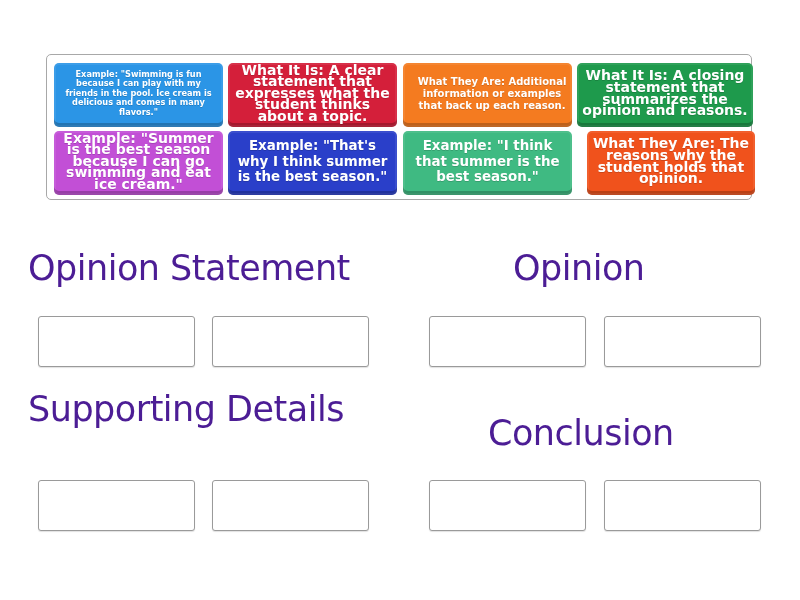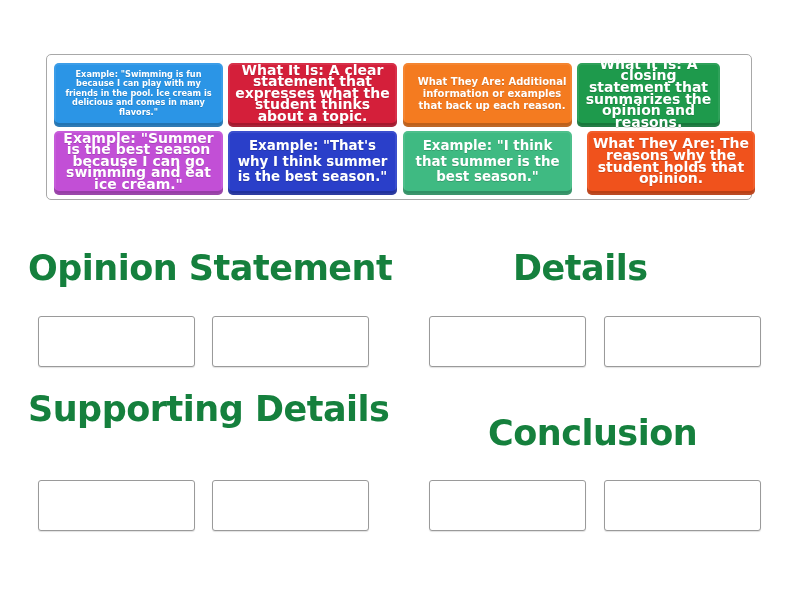--- a/index.html
+++ b/index.html
@@ -47,22 +47,22 @@
     .card span { display: block; }
     .fs-xs { font-size: 8.2px; line-height: 9.6px; }
     .fs-s  { font-size: 14px; line-height: 11.6px; }
     .fs-m  { font-size: 10px; line-height: 12px; }
     .fs-l  { font-size: 13.4px; line-height: 15.6px; }
 
     .heading {
       position: absolute;
       font-family: "DejaVu Sans", sans-serif;
       font-size: 35px;
-      color: #15803d;
-      font-weight: bold;
+      color: #4c1d95;
+      font-weight: normal;
       white-space: nowrap;
       letter-spacing: -0.5px;
     }
     .slot {
       position: absolute;
       width: 157px;
       height: 51px;
       border: 1px solid #9a9a9a;
       border-radius: 3px;
       box-sizing: border-box;
@@ -79,21 +79,21 @@
 
     <div class="card fs-xs" style="left:7px; top:8px; background:#2b95e6;">
       <span>Example: "Swimming is fun because I can play with my friends in the pool. Ice cream is delicious and comes in many flavors."</span>
     </div>
     <div class="card fs-s" style="left:181px; top:8px; background:#d41f3a;">
       <span>What It Is: A clear statement that expresses what the student thinks about a topic.</span>
     </div>
     <div class="card fs-m" style="left:356px; top:8px; background:#f47b20;padding-left:14px;">
       <span>What They Are: Additional information or examples that back up each reason.</span>
     </div>
-    <div class="card fs-s" style="left:530px; top:8px; background:#1e9a4c; width:143px;">
+    <div class="card fs-s" style="left:530px; top:8px; background:#1e9a4c; width:176px;">
       <span>What It Is: A closing statement that summarizes the opinion and reasons.</span>
     </div>
 
     <div class="card fs-s" style="left:7px; top:76px; background:#c24fd6;">
       <span>Example: "Summer is the best season because I can go swimming and eat ice cream."</span>
     </div>
     <div class="card fs-l" style="left:181px; top:76px; background:#2a3fc9;">
       <span>Example: "That's why I think summer is the best season."</span>
     </div>
     <div class="card fs-l" style="left:356px; top:76px; background:#3fba82;">
@@ -101,21 +101,21 @@
     </div>
     <div class="card fs-s" style="left:530px; top:76px; background:#f0521c; width:168px;margin-left:10px;">
       <span>What They Are: The reasons why the student holds that opinion.</span>
     </div>
   </div>
 
   <div class="heading" style="left:28px; top:248px;">Opinion Statement</div>
   <div class="slot" style="left:38px; top:316px;"></div>
   <div class="slot" style="left:212px; top:316px;"></div>
 
-  <div class="heading" style="left:513px; top:248px;">Details</div>
+  <div class="heading" style="left:513px; top:248px;">Opinion</div>
   <div class="slot" style="left:429px; top:316px;"></div>
   <div class="slot" style="left:604px; top:316px;"></div>
 
   <div class="heading" style="left:28px; top:389px;">Supporting Details</div>
   <div class="slot" style="left:38px; top:480px;"></div>
   <div class="slot" style="left:212px; top:480px;"></div>
 
   <div class="heading" style="left:488px; top:413px;">Conclusion</div>
   <div class="slot" style="left:429px; top:480px;"></div>
   <div class="slot" style="left:604px; top:480px;"></div>

